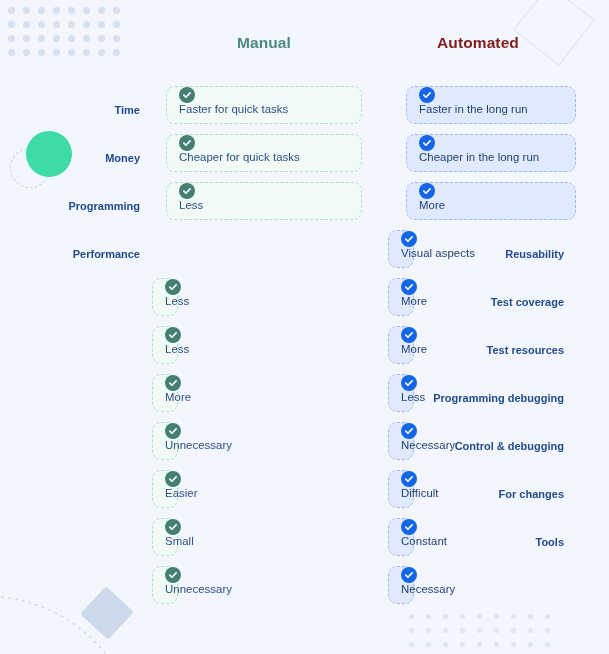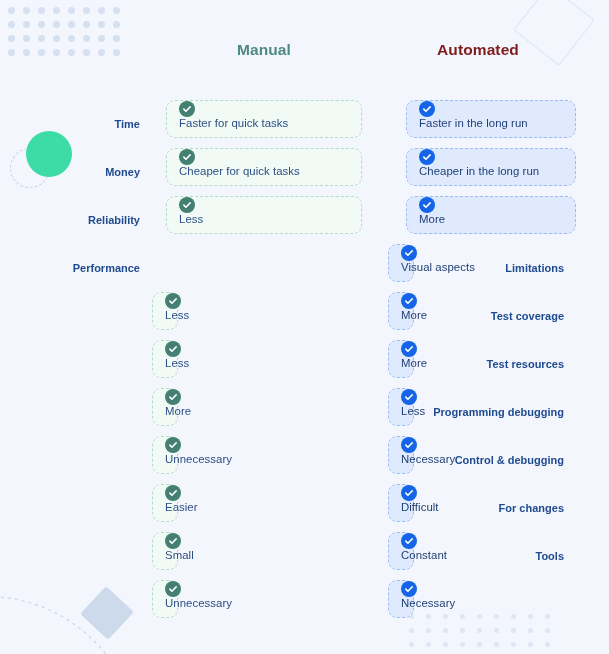--- a/index.html
+++ b/index.html
@@ -98,21 +98,21 @@
     transform: rotate(38deg);
     border-radius: 2px;
   }
 
   
   .board {
     position: relative;
     z-index: 2;
     display: grid;
     grid-template-columns: 152px 14px 196px 18px 196px;
-    padding-top: 15px;
+    padding-top: 8px;
   }
 
   .col-head {
     font-size: 15.5px;
     font-weight: bold;
     text-align: center;
     padding-bottom: 0;
     height: 70px;
     line-height: 70px;
     letter-spacing: .1px;
@@ -293,21 +293,21 @@
     </div>
     <div></div>
     <div class="cell cell-auto">
       <span class="check check-auto">
         <svg width="10" height="10" viewBox="0 0 12 12">
           <path d="M2.2 6.2 L4.7 8.7 L9.8 3.4" fill="none" stroke="#ffffff" stroke-width="1.9" stroke-linecap="round" stroke-linejoin="round"></path>
         </svg>
       </span>
       <span class="cell-text">Cheaper in the long run</span>
     </div>
-    <div class="row-label">Reliability</div>
+    <div class="row-label">Programming</div>
     <div></div>
     <div class="cell cell-manual">
       <span class="check check-manual">
         <svg width="10" height="10" viewBox="0 0 12 12">
           <path d="M2.2 6.2 L4.7 8.7 L9.8 3.4" fill="none" stroke="#ffffff" stroke-width="1.9" stroke-linecap="round" stroke-linejoin="round"></path>
         </svg>
       </span>
       <span class="cell-text">Less</span>
     </div>
     <div></div>
@@ -323,21 +323,21 @@
     <div></div>
     <div></div>
     <div class="cell cell-auto">
       <span class="check check-auto">
         <svg width="10" height="10" viewBox="0 0 12 12">
           <path d="M2.2 6.2 L4.7 8.7 L9.8 3.4" fill="none" stroke="#ffffff" stroke-width="1.9" stroke-linecap="round" stroke-linejoin="round"></path>
         </svg>
       </span>
       <span class="cell-text">Visual aspects</span>
     </div>
-    <div class="row-label">Limitations</div>
+    <div class="row-label">Reusability</div>
     <div></div>
     <div class="cell cell-manual">
       <span class="check check-manual">
         <svg width="10" height="10" viewBox="0 0 12 12">
           <path d="M2.2 6.2 L4.7 8.7 L9.8 3.4" fill="none" stroke="#ffffff" stroke-width="1.9" stroke-linecap="round" stroke-linejoin="round"></path>
         </svg>
       </span>
       <span class="cell-text">Less</span>
     </div>
     <div></div>

